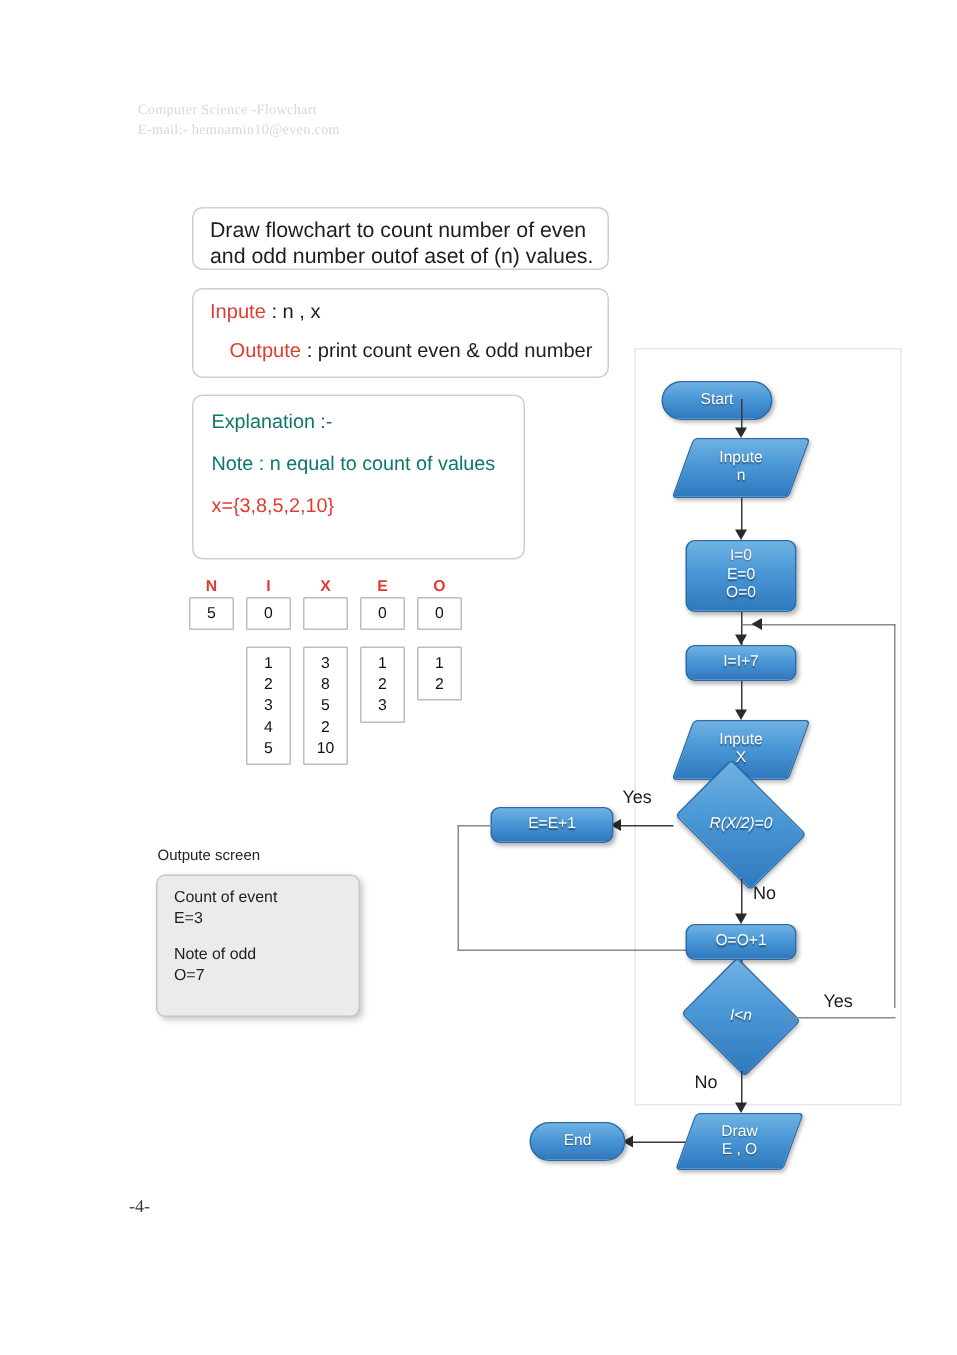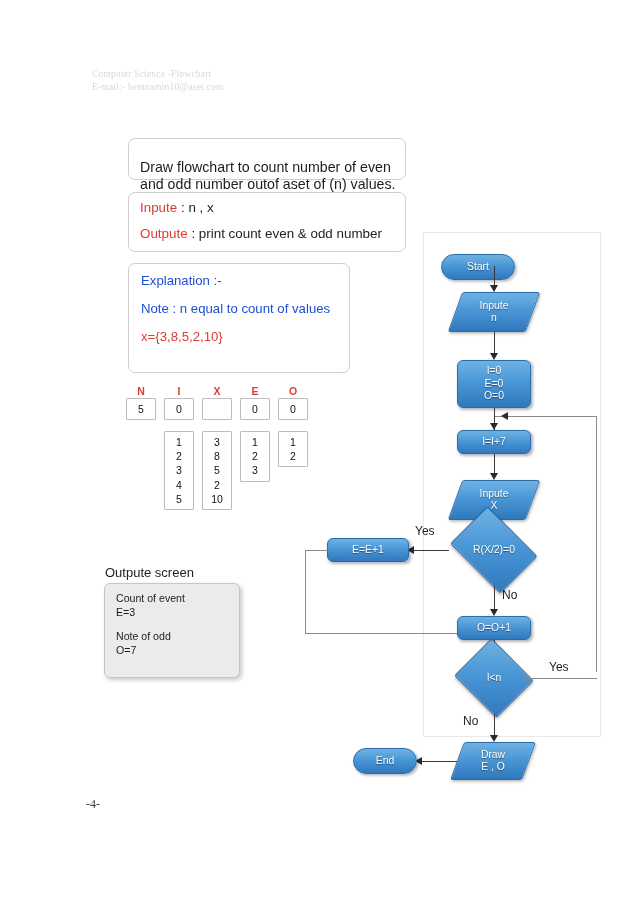--- a/index.html
+++ b/index.html
@@ -38,52 +38,52 @@
     position: absolute;
     background: #ffffff;
     border: 1px solid #cfcfcf;
     border-radius: 7px;
     box-sizing: border-box;
   }
 
   #title-card {
     left: 128px; top: 138px;
     width: 278px; height: 42px;
-    padding: 20px 10px 0 11px;
+    padding: 7px 10px 0 11px;
   }
   #title-card .line {
     font-size: 14.2px;
     color: #1d1d1d;
     line-height: 17px;
     white-space: nowrap;
   }
 
   #io-card {
     left: 128px; top: 192px;
     width: 278px; height: 60px;
     padding: 7px 10px 0 11px;
   }
   #io-card .row {
     font-size: 13.4px;
     color: #1d1d1d;
     line-height: 16px;
     white-space: nowrap;
     margin-bottom: 10px;
   }
-  #io-card .row:last-child { margin-bottom: 0; }
+  #io-card .row:last-child { margin-bottom: 0; text-align: right; }
   .kw { color: #e03b32; }
 
   #exp-card {
     left: 128px; top: 263px;
     width: 222px; height: 110px;
     padding: 8px 10px 0 12px;
   }
   #exp-card .l {
     font-size: 13.2px;
-    color: #1d4ed8;
+    color: #0f766e;
     line-height: 17px;
     white-space: nowrap;
   }
   #exp-card .gap { height: 11px; }
   #exp-card .red { color: #e03b32; }
 
   
   #trace {
     position: absolute;
     left: 126px; top: 385px;
@@ -116,21 +116,21 @@
     padding: 3px 0 3px 0;
     line-height: 14.2px;
     margin-top: 11px;
   }
   .tcell.blank { color: transparent; }
 
   
   #out-label {
     position: absolute;
     left: 105px; top: 565px;
-    font-size: 13px;
+    font-size: 10px;
     color: #222;
     text-align: right;
   }
   #out-screen {
     position: absolute;
     left: 104px; top: 583px;
     width: 136px; height: 95px;
     background: #ebebeb;
     border: 1px solid #c6c6c6;
     border-radius: 6px;
@@ -197,20 +197,21 @@
     text-align: center;
     color: #fff;
     font-size: 10.4px;
     line-height: 12.4px;
     text-shadow: 0 1px 1px rgba(0,0,0,.45);
   }
   .node.dec {
     background: none;
     border: none;
     box-shadow: none;
+    font-style: italic;
   }
   .dec-dia {
     position: absolute;
     left: 50%; top: 50%;
     width: 70.7%;
     height: 70.7%;
     transform: translate(-50%,-50%) rotate(45deg);
     background: linear-gradient(135deg, #6fb2e3 0%, #4a97d6 45%, #2f78bd 100%);
     border: 1px solid #2a6ba8;
     border-radius: 3px;
@@ -266,21 +267,21 @@
     color: #3a3a3a;
   }
 </style>
 </head>
 <body>
 
 <div class="page">
 
   <div class="doc-header">
     <div>Computer Science -Flowchart</div>
-    <div>E-mail:- hemnamin10@aset.com</div>
+    <div>E-mail:- hemnamin10@even.com</div>
   </div>
 
   <div class="card" id="title-card">
     <div class="line">Draw flowchart to count number of even</div>
     <div class="line">and odd number outof aset of (n) values.</div>
   </div>
 
   <div class="card" id="io-card">
     <div class="row">
       <span class="kw">Inpute</span><span> : n , x</span>

